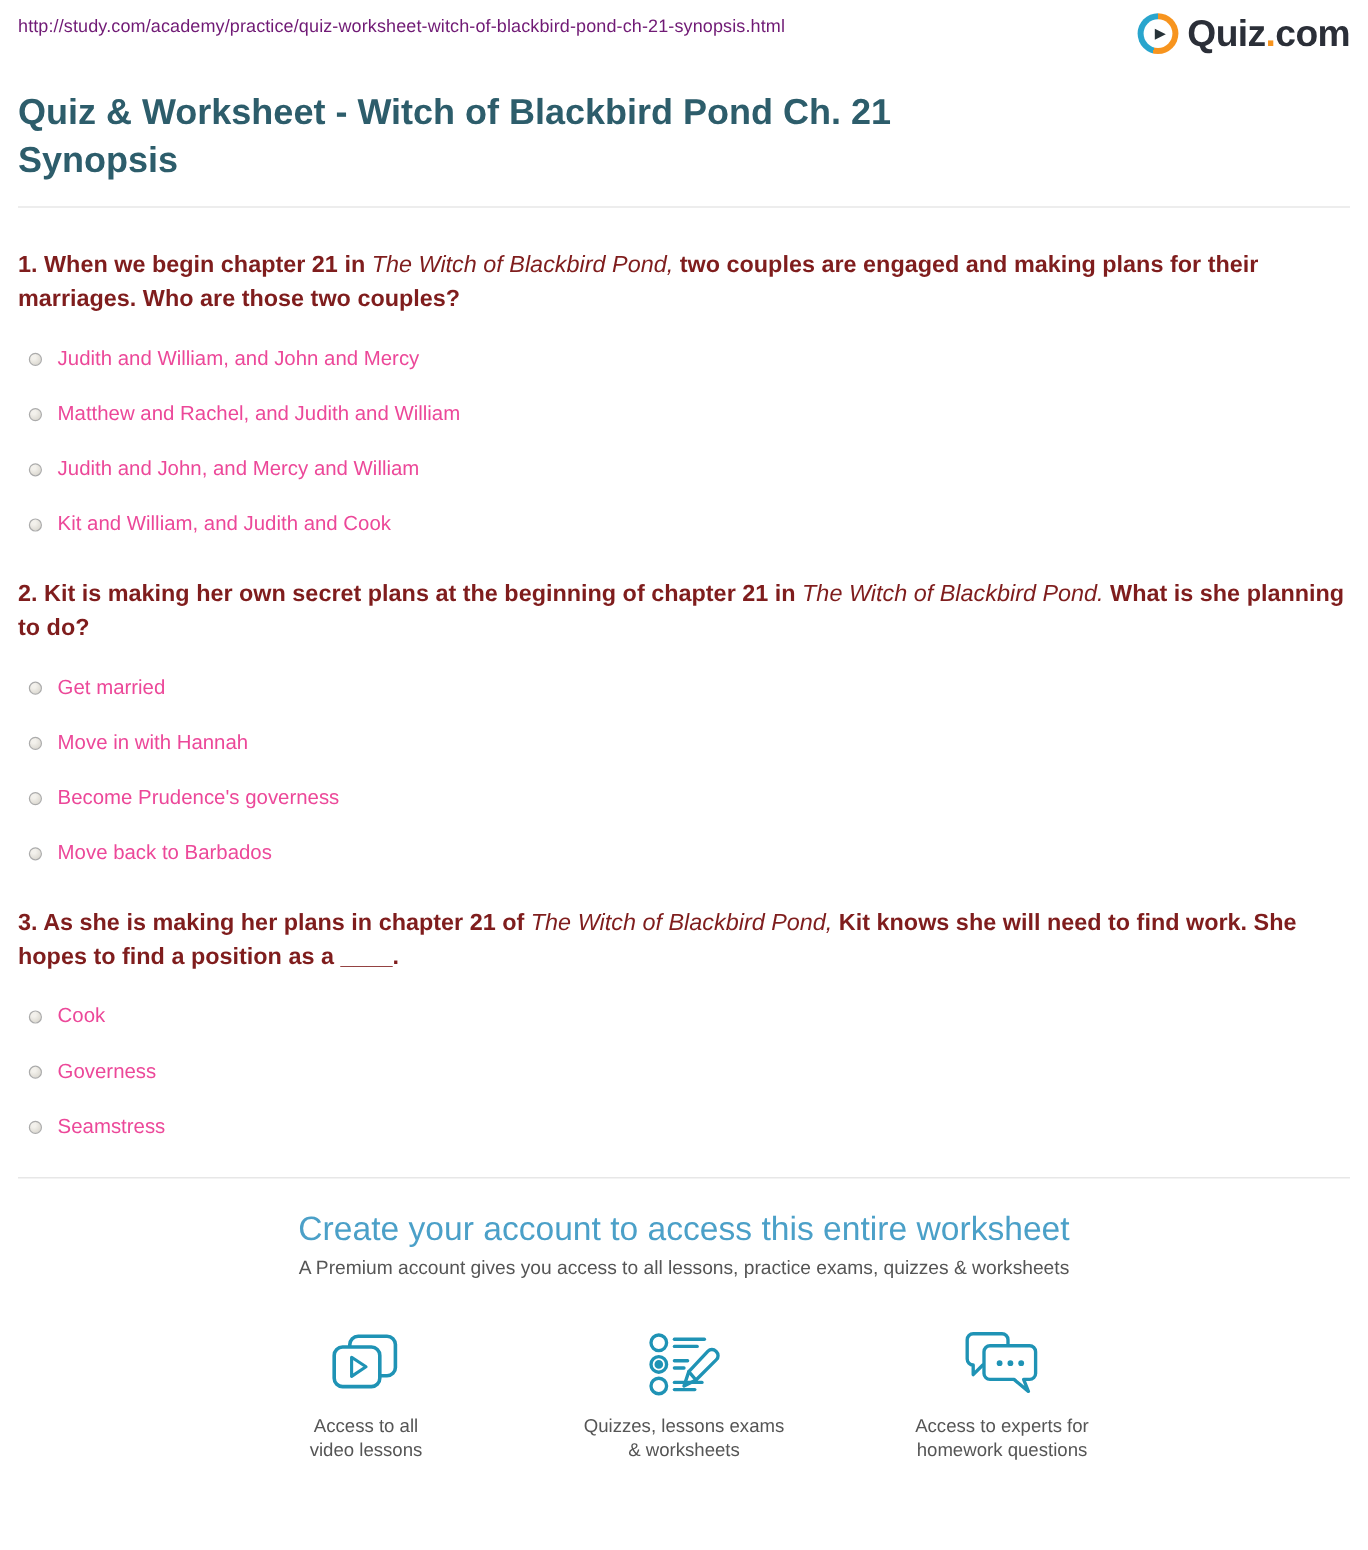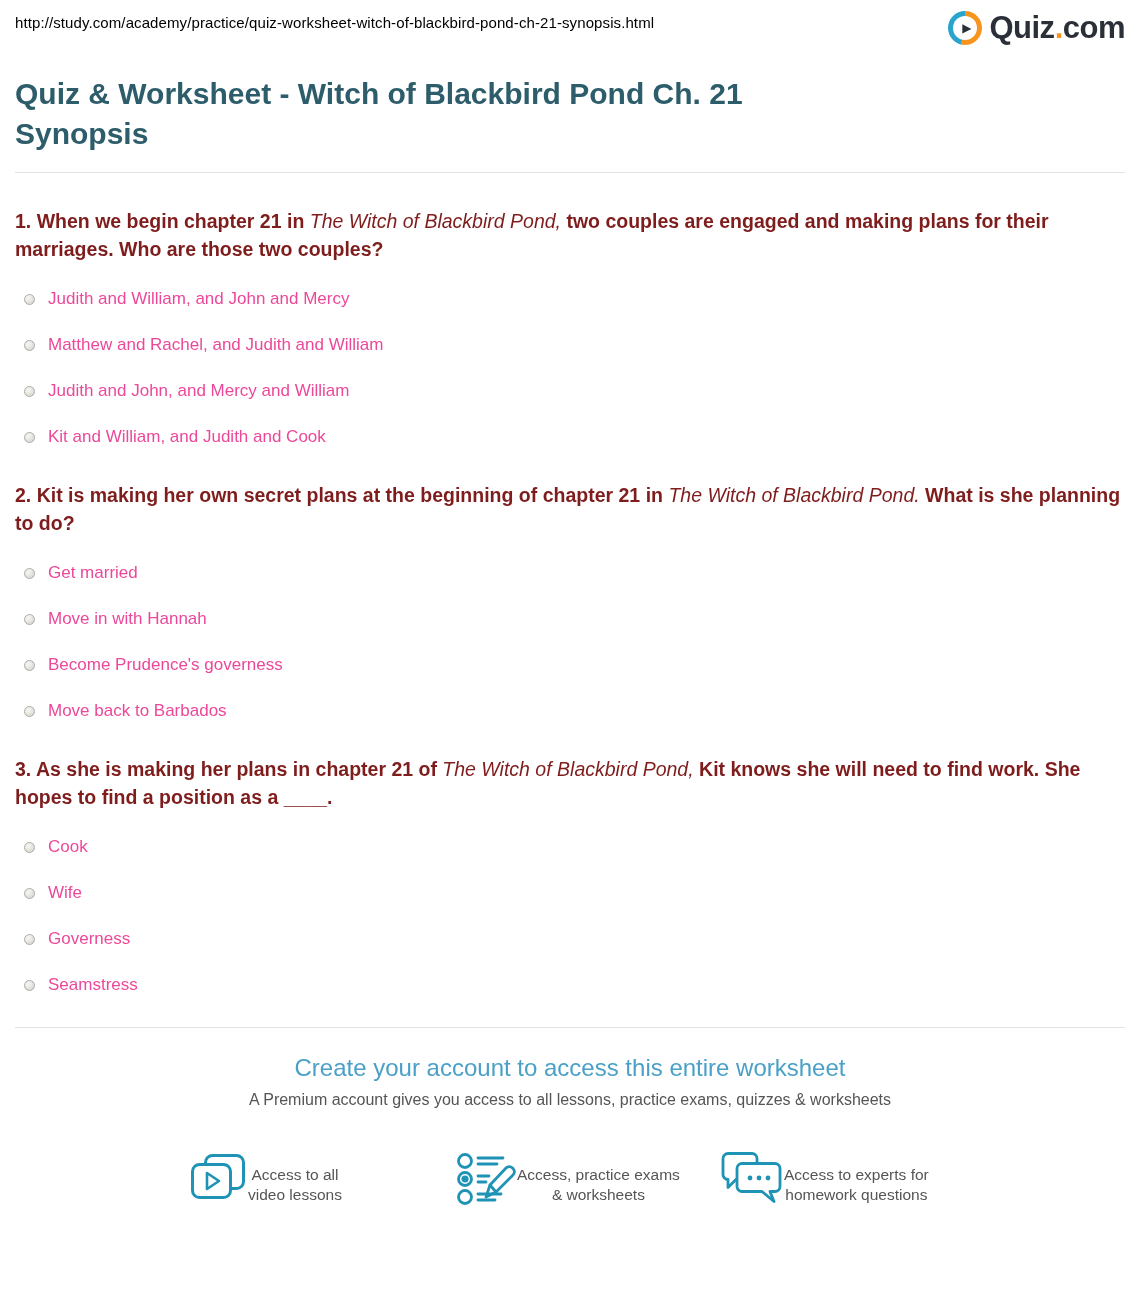--- a/index.html
+++ b/index.html
@@ -4,21 +4,21 @@
 <style>
   * { margin:0; padding:0; box-sizing:border-box; }
   html,body { background:#ffffff; }
   body {
     width:1140px; min-height:1292px; margin:0 auto;
     font-family:"Liberation Sans","DejaVu Sans",sans-serif;
     color:#555555;
   }
   
   .topbar { display:flex; justify-content:space-between; align-items:flex-start; padding:10px 15px 0 15px; }
-  .url-text { font-size:15px; color:#000000; padding-top:4px; letter-spacing:0.1px; }
+  .url-text { font-size:15px; color:#701a75; padding-top:4px; letter-spacing:0.1px; }
   .logo { display:flex; align-items:center; gap:7px; cursor:pointer; }
   .logo-circle {
     width:34px; height:34px; border-radius:50%;
     background:conic-gradient(#f7941e 15deg 195deg, #29a5cd 195deg 375deg);
     display:flex; align-items:center; justify-content:center;
   }
   .logo-circle-inner {
     width:24px; height:24px; border-radius:50%; background:#ffffff;
     display:flex; align-items:center; justify-content:center;
     font-size:12px; color:#273238; padding-left:3px;
@@ -43,27 +43,27 @@
     width:11px; height:11px; border-radius:50%; flex:0 0 11px;
     border:1px solid #ababab;
     background:radial-gradient(circle at 35% 30%, #f3f1ec 20%, #d9d6ce 85%);
     cursor:pointer;
   }
   .option-label { margin-left:13px; font-size:17px; color:#ec4899; cursor:pointer; }
 
   
   .cta-title {
     margin-top:26px; text-align:center;
-    font-size:24px; font-weight:400; color:#4ba0c8;
+    font-size:28px; font-weight:400; color:#4ba0c8;
   }
   .cta-subtitle { margin-top:9px; text-align:center; font-size:16px; color:#555555; }
 
   
   .features { width:760px; margin:40px auto 0 auto; display:flex; justify-content:space-between; }
-  .feature { width:230px; display:flex; flex-direction:row; align-items:center; }
+  .feature { width:230px; display:flex; flex-direction:column; align-items:center; }
   .feature-icon { height:58px; display:flex; align-items:flex-end; }
   .feature-label { margin-top:14px; text-align:center; font-size:15.5px; line-height:20px; color:#555555; }
 </style>
 </head>
 <body>
 
 <div class="topbar">
   <div class="url-text">http://study.com/academy/practice/quiz-worksheet-witch-of-blackbird-pond-ch-21-synopsis.html</div>
   <div class="logo">
     <span class="logo-circle">
@@ -119,24 +119,20 @@
     </div>
   </div>
 </div>
 
 <div class="question-block">
   <div class="question-text"><span>3. As she is making her plans in chapter 21 of </span><span class="book-title">The Witch of Blackbird Pond,</span><span> Kit knows she will need to find work. She hopes to find a position as a ____.</span></div>
   <div class="options">
     <div class="option-row">
       <span class="radio"></span>
       <span class="option-label">Cook</span>
-    </div>
-    <div class="option-row">
-      <span class="radio"></span>
-      <span class="option-label">Wife</span>
     </div>
     <div class="option-row">
       <span class="radio"></span>
       <span class="option-label">Governess</span>
     </div>
     <div class="option-row">
       <span class="radio"></span>
       <span class="option-label">Seamstress</span>
     </div>
   </div>
@@ -178,21 +174,21 @@
           <path d="M23 25 L34 25"></path>
             <path d="M23 31 L31 31"></path>
           <path d="M23 43 L46 43"></path>
             <path d="M23 49 L40 49"></path>
           <path d="M31 46 L35 34 L51 17 a4.5 4.5 0 0 1 6.5 0 l 0.5 0.5 a4.5 4.5 0 0 1 0 6.5 L41 41 Z" stroke-linejoin="round"></path>
           <path d="M35 34 L41 41"></path>
         </g>
       </svg>
     </div>
     <div class="feature-label">
-      <div>Access, practice exams</div>
+      <div>Quizzes, lessons exams</div>
       <div>&amp; worksheets</div>
     </div>
   </div>
 
   <div class="feature">
     <div class="feature-icon">
       <svg width="64" height="56" viewBox="0 0 64 56">
         <g fill="none" stroke="#1f93b5" stroke-width="2.8" stroke-linejoin="round">
           <path d="M8 2.5 h24 a5 5 0 0 1 5 5 v16 a5 5 0 0 1 -5 5 h-16 l-8 8 v-8 h0 a5 5 0 0 1 -5 -5 v-16 a5 5 0 0 1 5 -5 Z"></path>
           <path d="M22 12.5 h33 a5 5 0 0 1 5 5 v18 a5 5 0 0 1 -5 5 h-5 l4 10 -12 -10 h-20 a5 5 0 0 1 -5 -5 v-18 a5 5 0 0 1 5 -5 Z" fill="#ffffff"></path>

